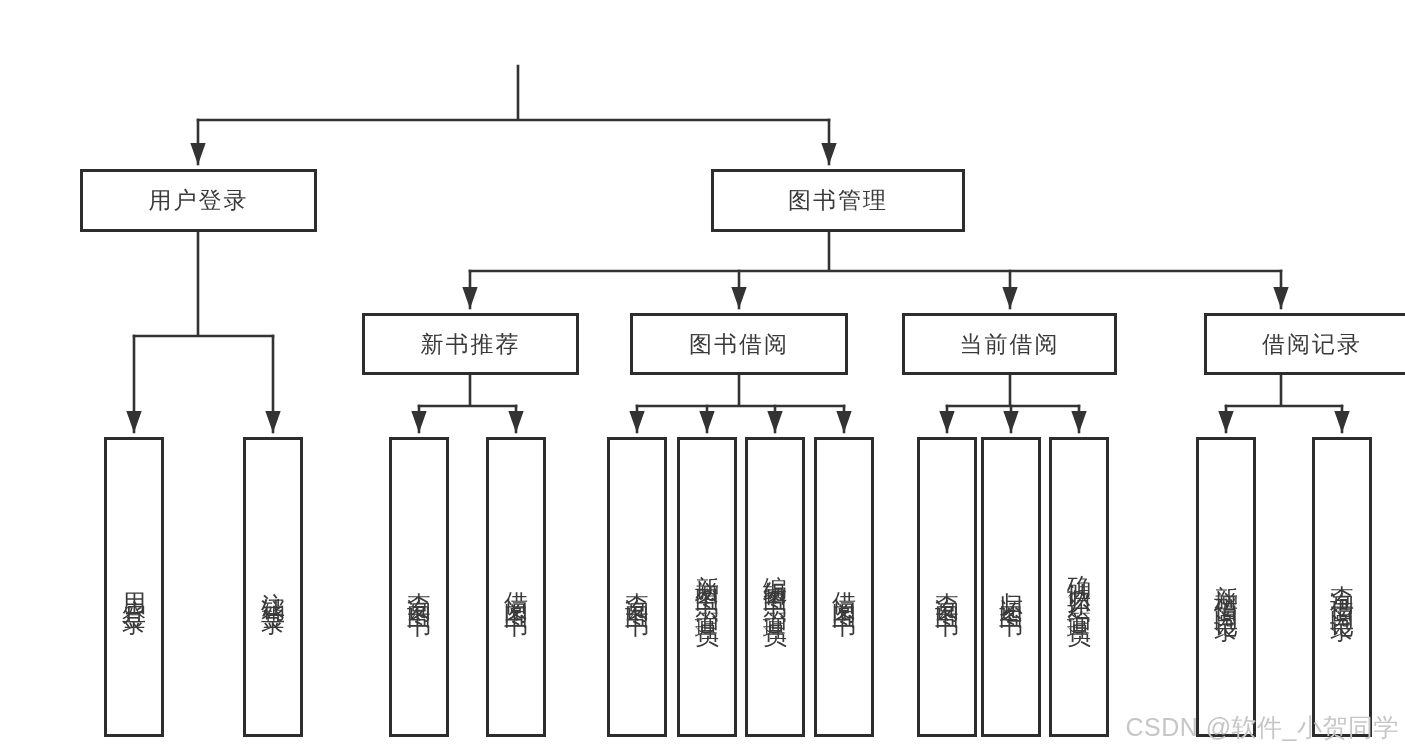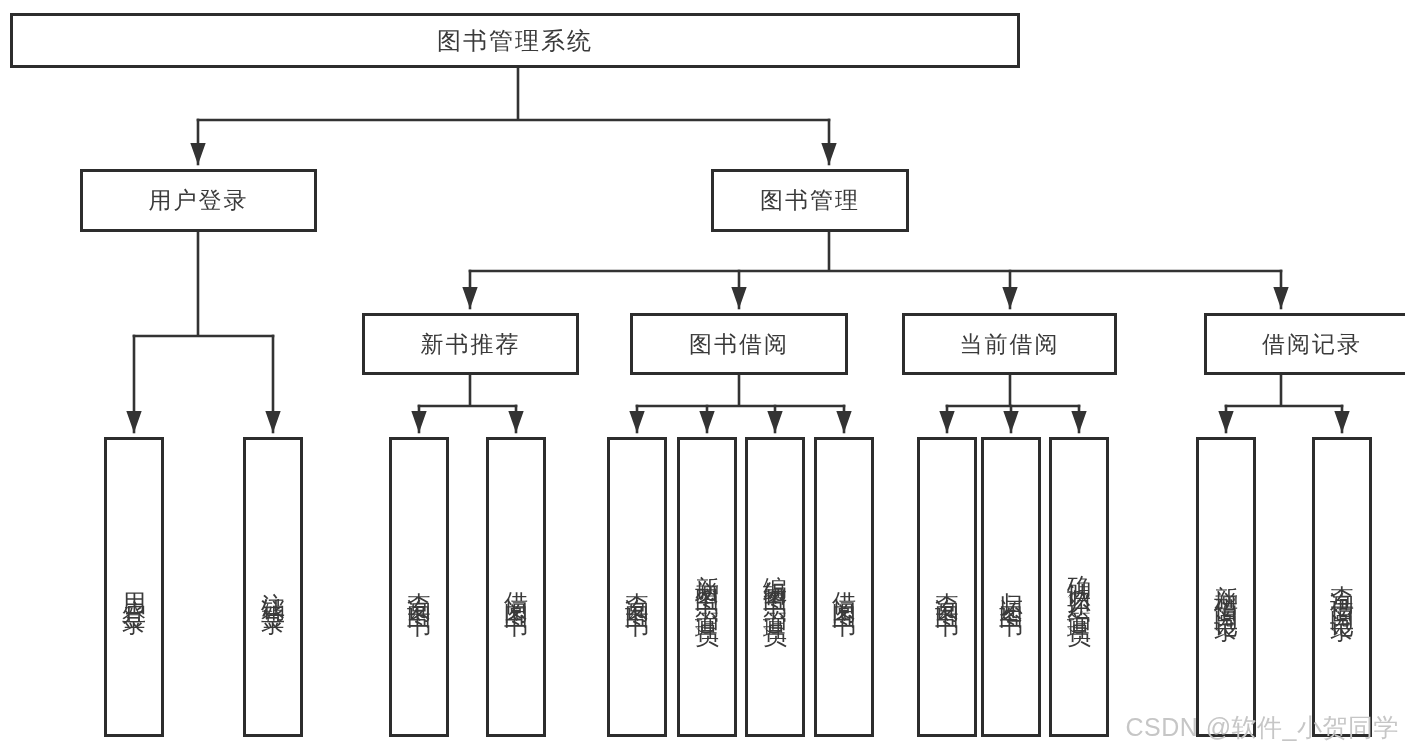--- a/index.html
+++ b/index.html
@@ -105,28 +105,25 @@
     <path class="ln" d="M1010,375 V406 M947,406 H1079"></path>
     <line class="ln" x1="947" y1="406" x2="947" y2="432" marker-end="url(#arw)"></line>
     <line class="ln" x1="1011" y1="406" x2="1011" y2="432" marker-end="url(#arw)"></line>
     <line class="ln" x1="1079" y1="406" x2="1079" y2="432" marker-end="url(#arw)"></line>
 
     <path class="ln" d="M1281,375 V406 M1226,406 H1342"></path>
     <line class="ln" x1="1226" y1="406" x2="1226" y2="432" marker-end="url(#arw)"></line>
     <line class="ln" x1="1342" y1="406" x2="1342" y2="432" marker-end="url(#arw)"></line>
   </svg>
 
-  <div class="node h lv1" style="left:10px; top:13px; width:1010px; height:55px;">
-    <span class="lbl">图书管理系统</span>
-  </div>
 
   <div class="node h" style="left:80px; top:169px; width:237px; height:63px;">
     <span class="lbl">用户登录</span>
   </div>
-  <div class="node h" style="left:711px; top:169px; width:198px; height:63px;">
+  <div class="node h" style="left:711px; top:169px; width:254px; height:63px;">
     <span class="lbl">图书管理</span>
   </div>
 
   <div class="node h" style="left:362px; top:313px; width:217px; height:62px;font-family:Liberation Mono, monospace;">
     <span class="lbl">新书推荐</span>
   </div>
   <div class="node h" style="left:630px; top:313px; width:218px; height:62px;">
     <span class="lbl">图书借阅</span>
   </div>
   <div class="node h" style="left:902px; top:313px; width:215px; height:62px;">

